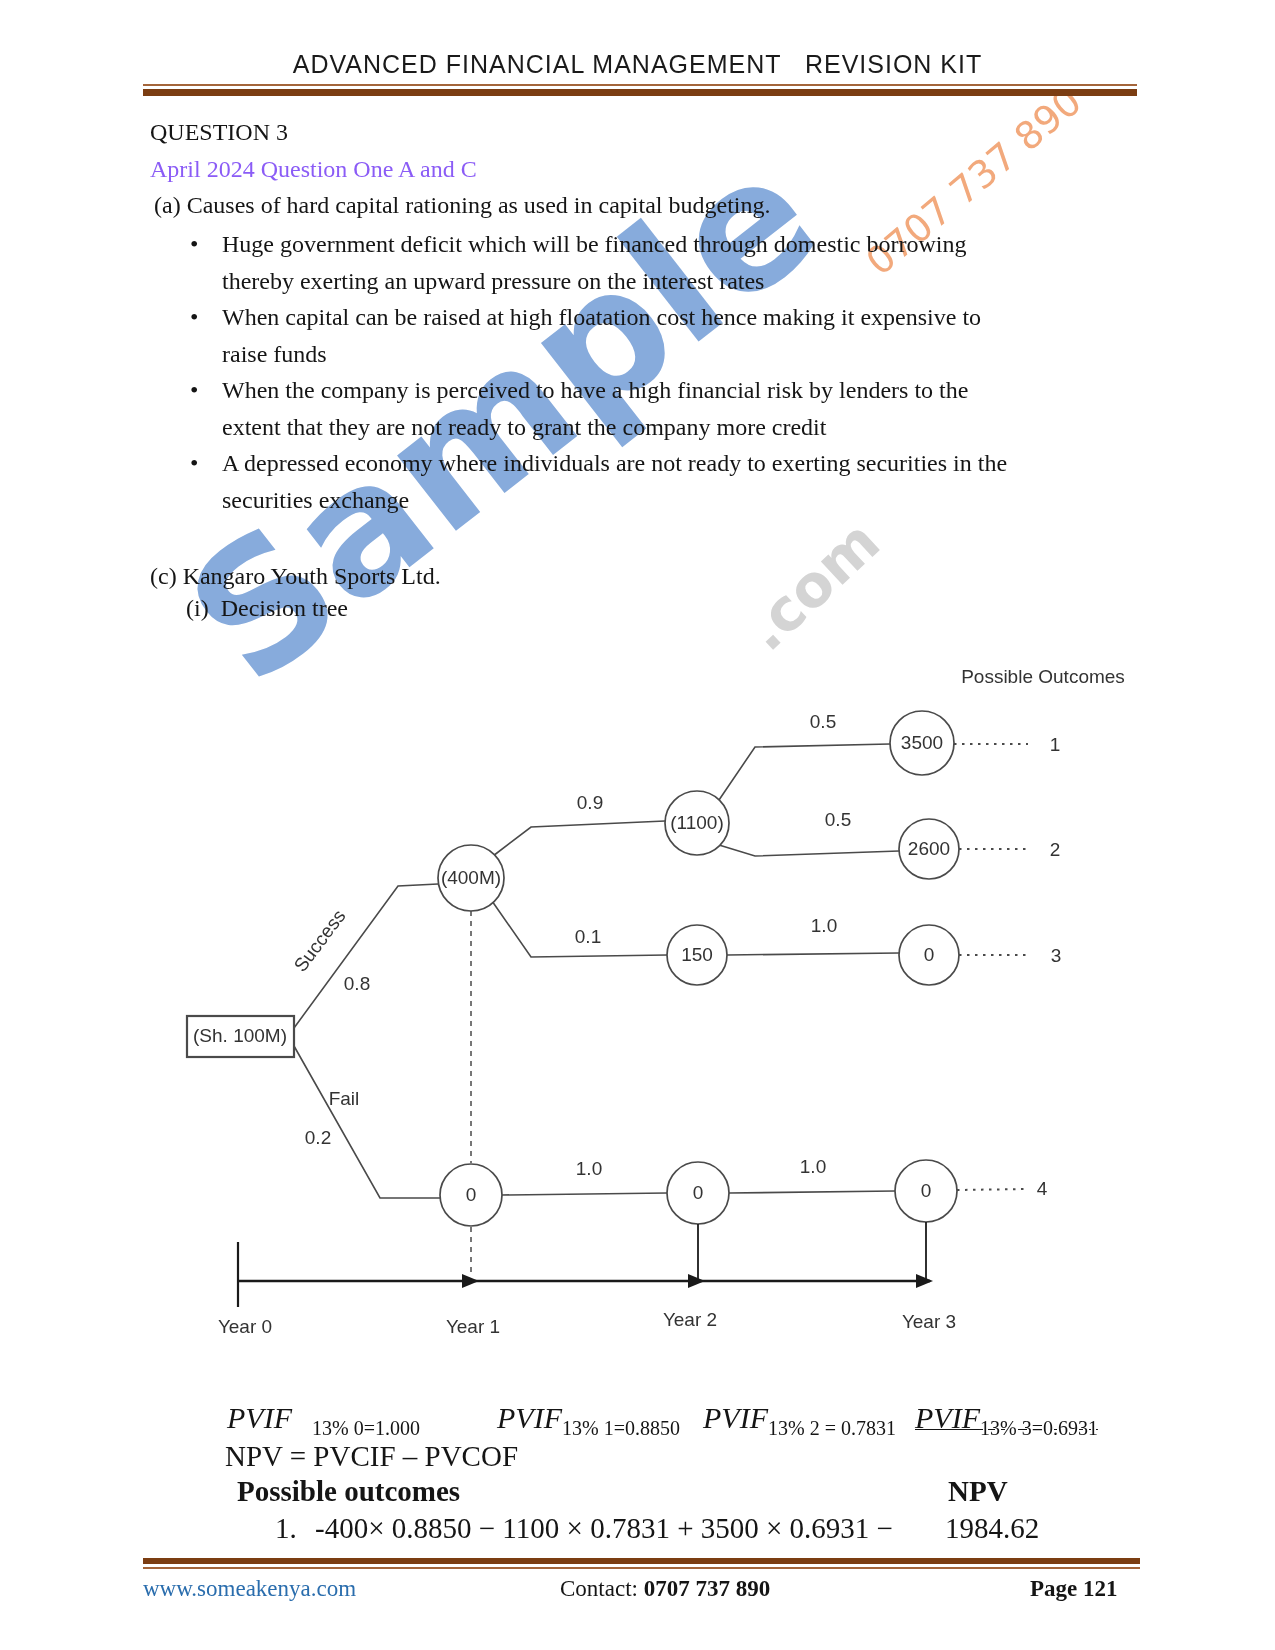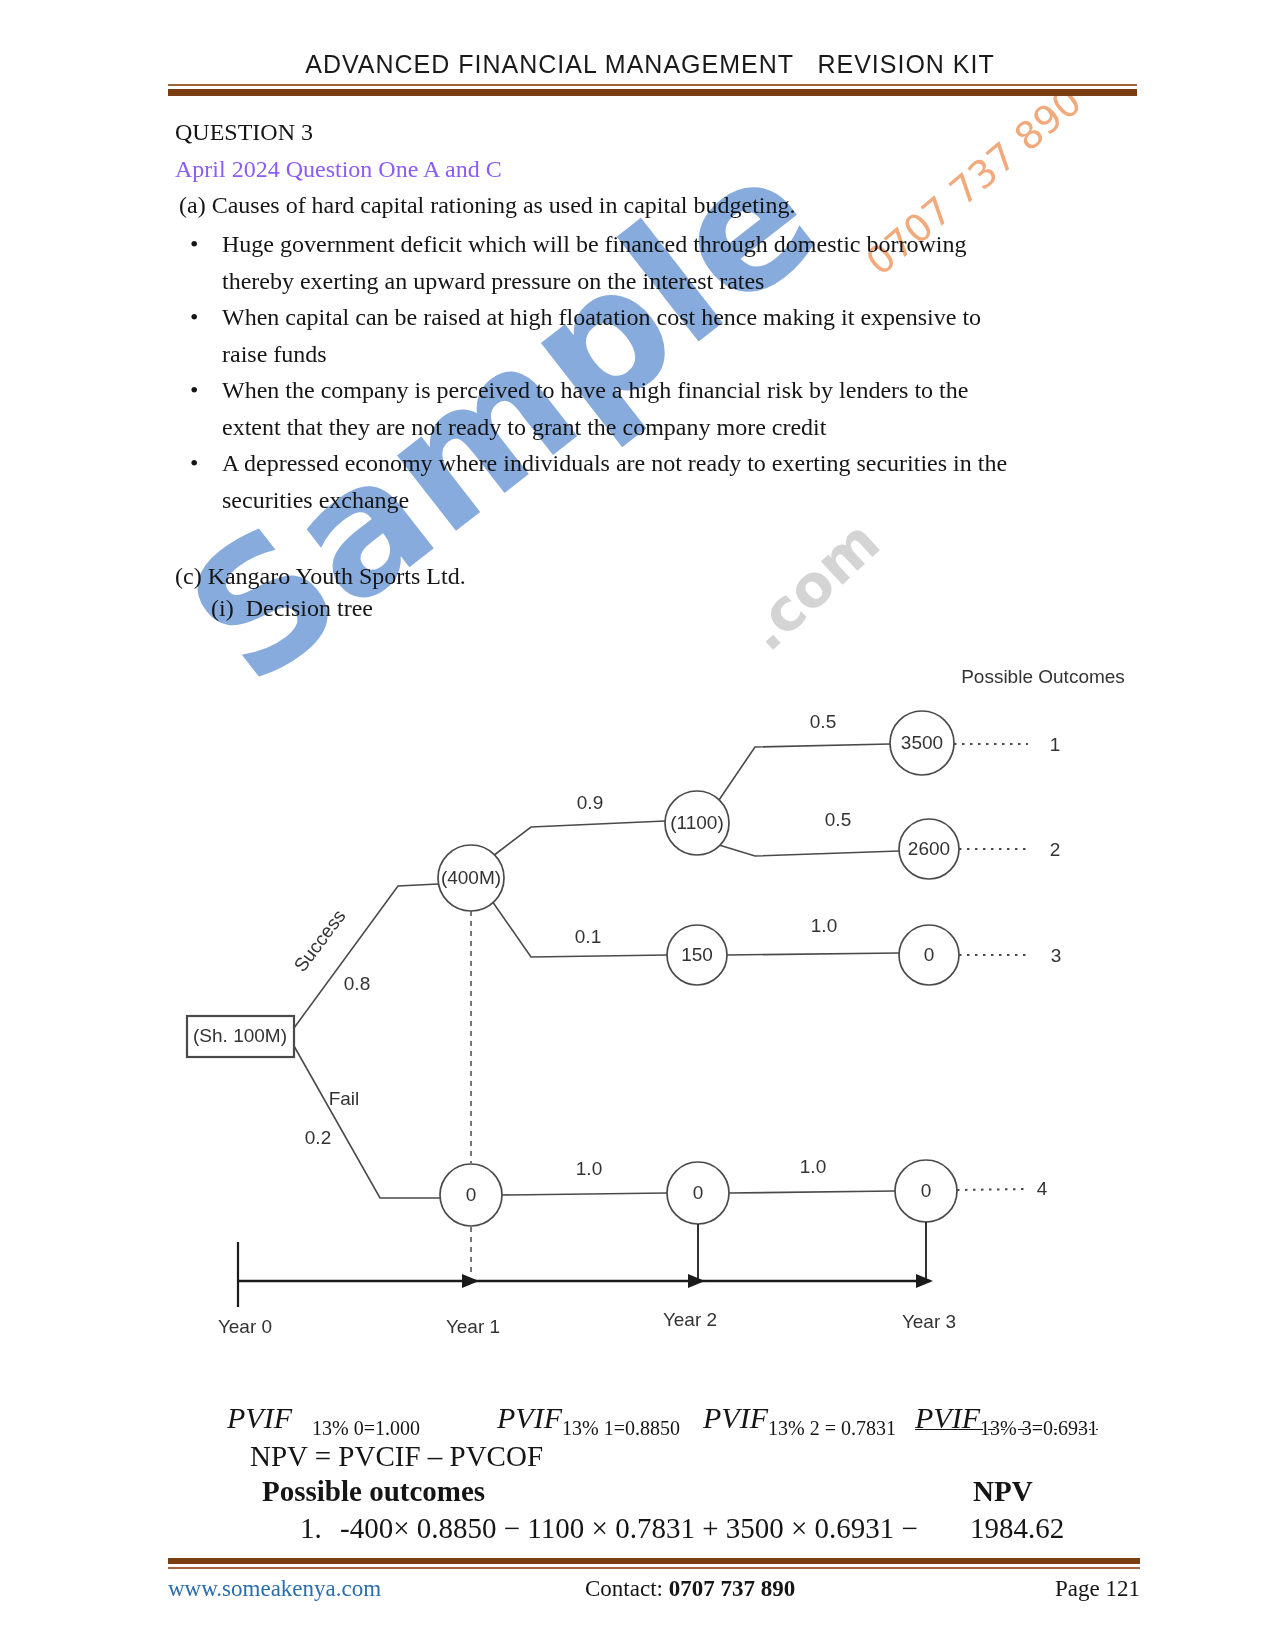--- a/index.html
+++ b/index.html
@@ -1,18 +1,18 @@
 <!DOCTYPE html>
 <html><head>
 <meta charset="utf-8">
 <style>
   html,body{margin:0;padding:0;background:#ffffff;}
   body{width:1275px;height:1650px;position:relative;overflow:hidden;
        font-family:"Liberation Serif",serif;color:#151515;}
-  .abs{position:absolute;margin-left:25px;}
+  .abs{position:absolute;}
   .pre{white-space:pre;}
   
   .wm{position:absolute;z-index:0;line-height:1;white-space:nowrap;
       font-family:"DejaVu Sans",sans-serif;font-weight:bold;}
   #wm-sample{left:215px;top:555px;font-size:175px;color:#87abdc;
              transform:rotate(-38deg);transform-origin:0 50%;}
   #wm-phone{left:872px;top:248px;font-size:38px;color:#f2a97c;font-weight:normal;
             transform:rotate(-40deg);transform-origin:0 50%;}
   #wm-domain{left:755px;top:610px;font-size:58px;color:#d4d4d4;
              transform:rotate(-43deg);transform-origin:0 50%;}
@@ -189,15 +189,15 @@
   <div class="abs frm" style="left:315px;top:1512px;">-400× 0.8850 − 1100 × 0.7831 + 3500 × 0.6931 −</div>
   <div class="abs frm" style="left:945px;top:1512px;">1984.62</div>
 
   <div class="abs f-rule-a"></div>
   <div class="abs f-rule-b"></div>
   <div class="abs footer-txt link" style="left:143px;top:1576px;">www.someakenya.com</div>
   <div class="abs footer-txt" style="left:560px;top:1576px;">
     <span>Contact:</span>
     <b>0707 737 890</b>
   </div>
-  <div class="abs footer-txt" style="left:1030px;top:1576px;">Page 121</div>
+  <div class="abs footer-txt" style="left:1030px;top:1576px;font-weight:bold;">Page 121</div>
 
 </div>
 
 </body></html>

